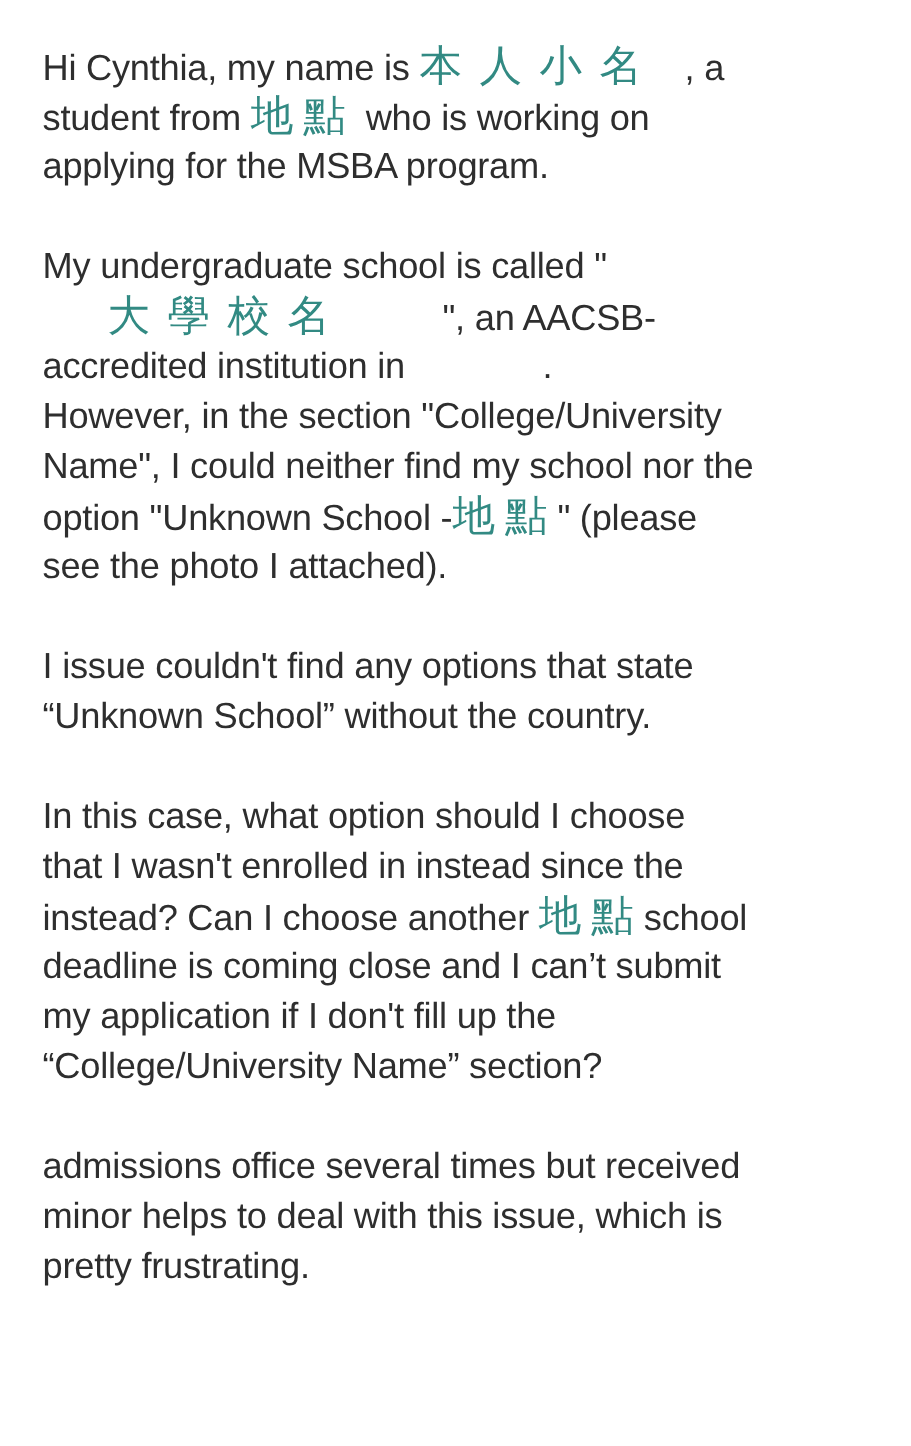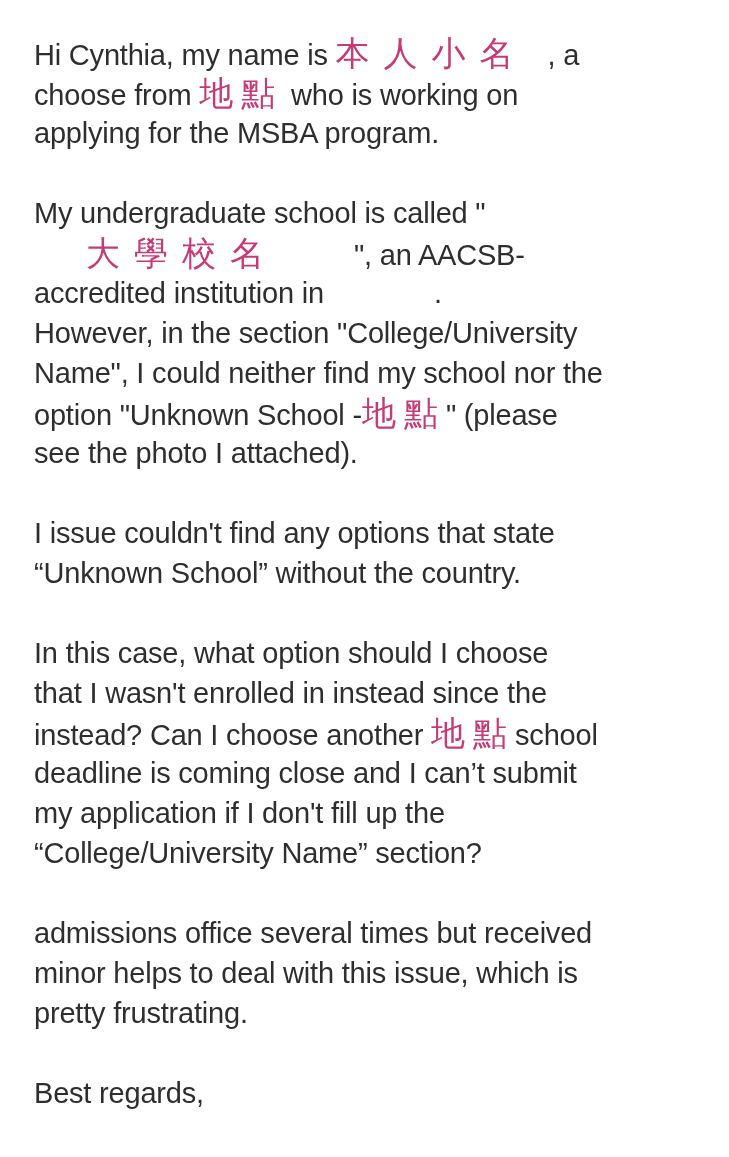--- a/index.html
+++ b/index.html
@@ -25,42 +25,42 @@
       letter-spacing: -0.2px;
     }
     .line {
       white-space: nowrap;
       height: 40px;
     }
     .blank {
       height: 40px;
     }
     .redact {
-      color: #be185d;
+      color: #0f766e;
       font-family: "DejaVu Sans", sans-serif;
       font-size: 34px;
       opacity: 0.85;
     }
     .redact-wide { letter-spacing: 14px; }
     .redact-mid { letter-spacing: 8px; }
     .gap-name { display: inline-block; width: 20px; }
     .indent-school { display: inline-block; width: 52px; }
     .gap-school { display: inline-block; width: 76px; }
     .gap-country { display: inline-block; width: 110px; }
   </style>
 </head>
 <body>
 
 <div class="doc">
 
   <div class="line">
     <span>Hi Cynthia, my name is </span><span class="redact redact-wide">本人小名</span><span class="gap-name"></span><span>, a</span>
   </div>
   <div class="line">
-    <span>choose from </span><span class="redact redact-mid">地點</span><span> who is working on</span>
+    <span>student from </span><span class="redact redact-mid">地點</span><span> who is working on</span>
   </div>
   <div class="line">applying for the MSBA program.</div>
 
   <div class="blank"></div>
 
   <div class="line">My undergraduate school is called "</div>
   <div class="line">
     <span class="indent-school"></span><span class="redact redact-wide">大學校名</span><span class="gap-school"></span><span>", an AACSB-</span>
   </div>
   <div class="line">
@@ -90,14 +90,13 @@
   <div class="line">“College/University Name” section?</div>
 
   <div class="blank"></div>
 
   <div class="line">admissions office several times but received</div>
   <div class="line">minor helps to deal with this issue, which is</div>
   <div class="line">pretty frustrating.</div>
 
   <div class="blank"></div>
 
-  <div class="line">Best regards,</div>
 </div>
 
 </body></html>

